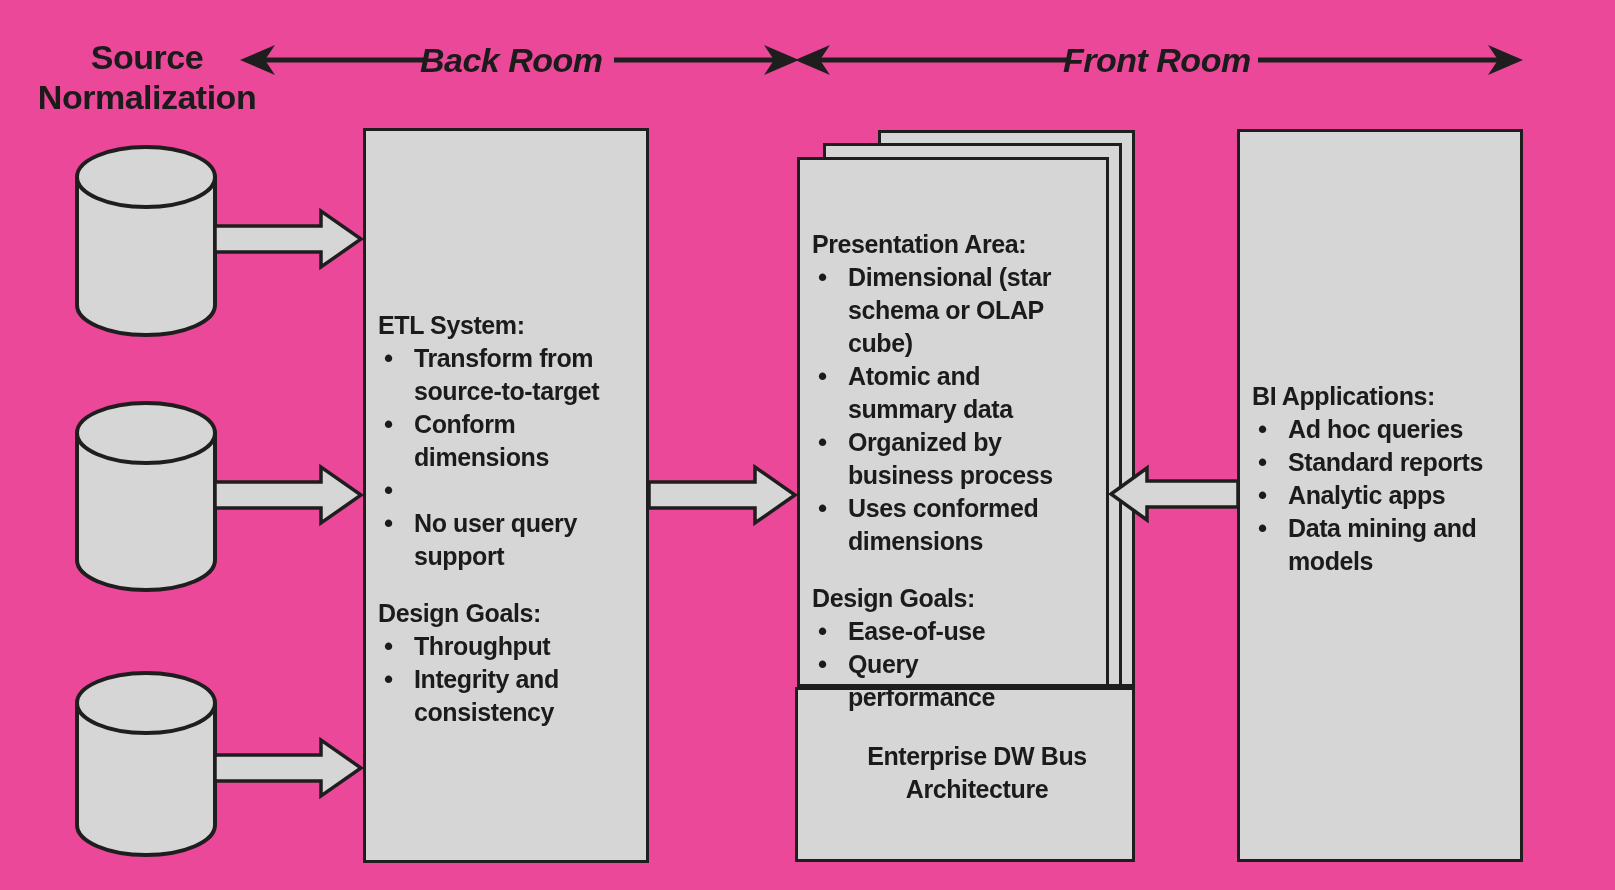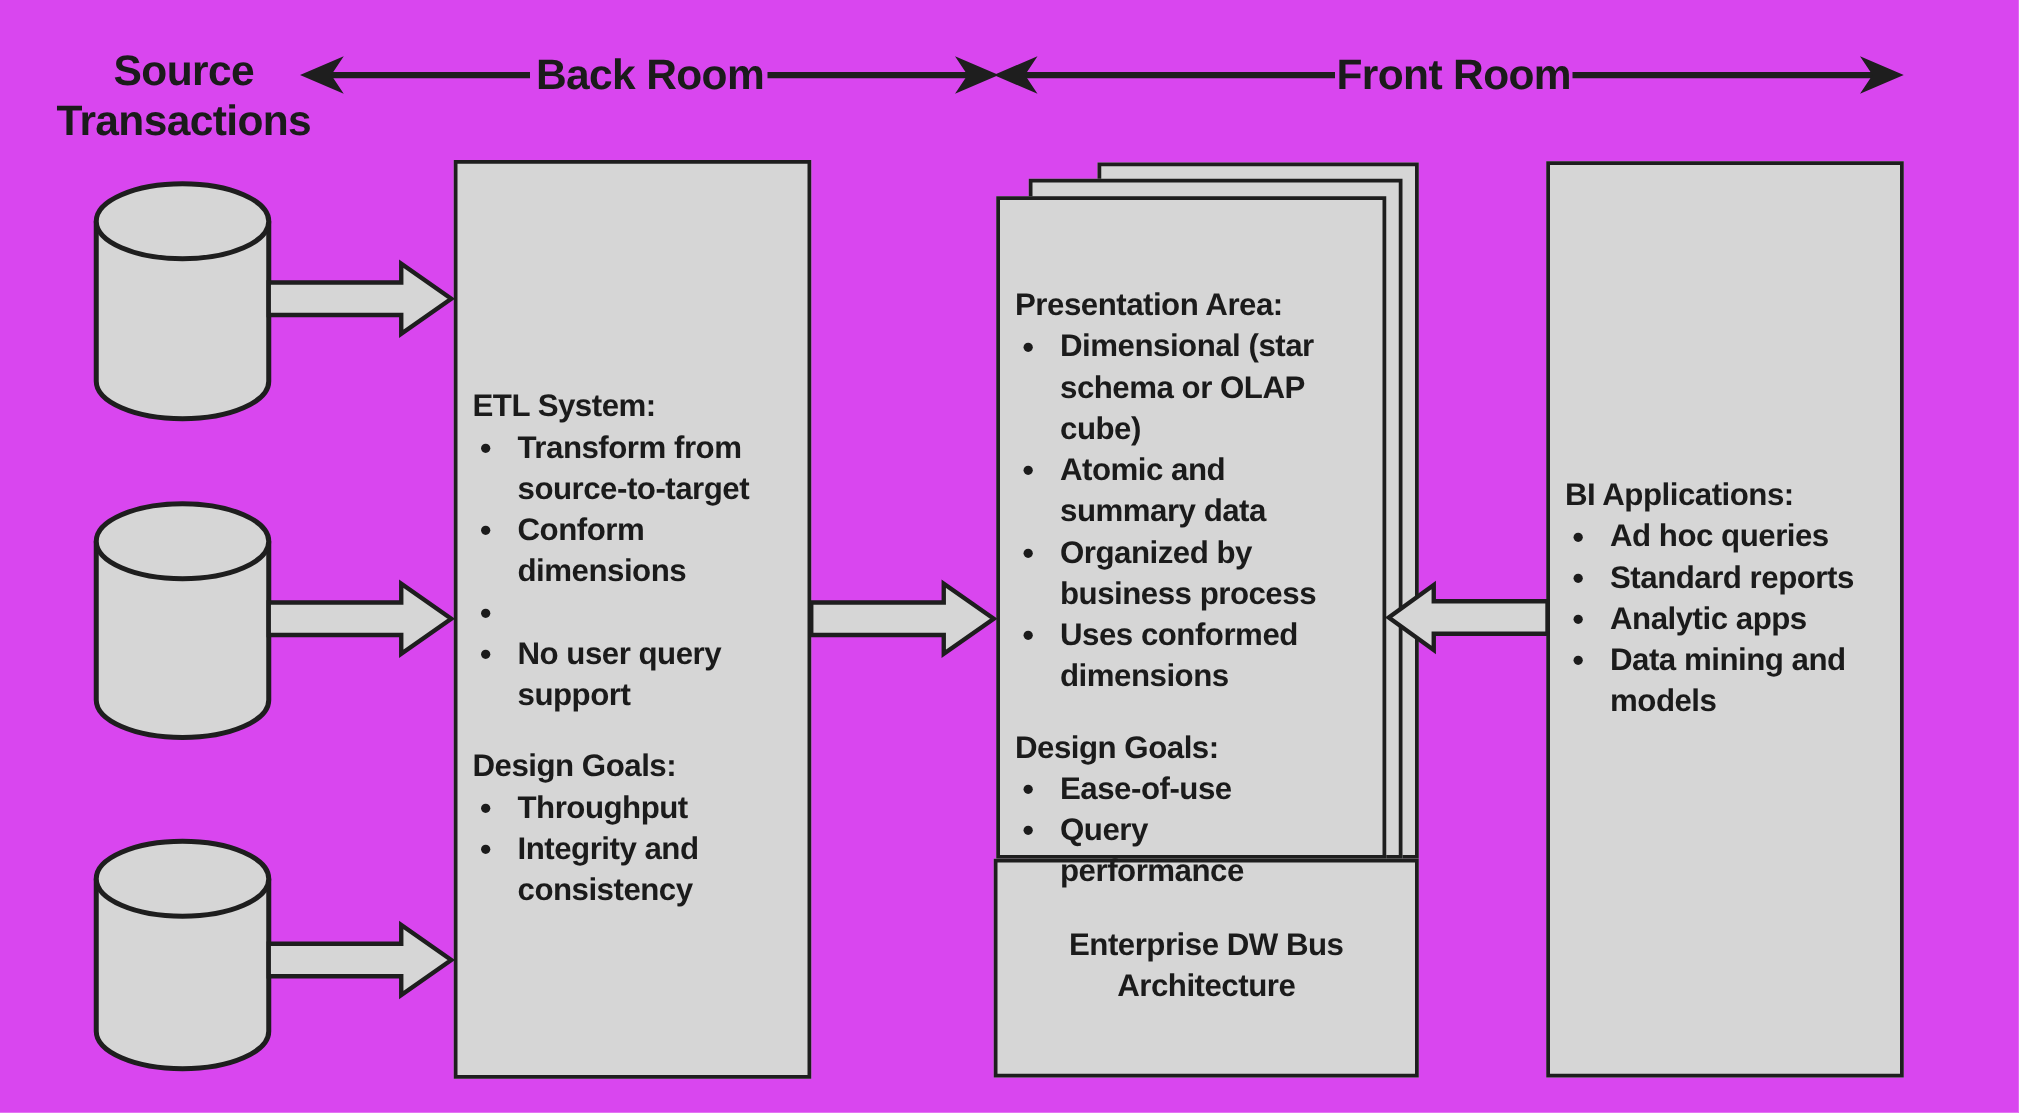--- a/index.html
+++ b/index.html
@@ -1,19 +1,19 @@
 <!DOCTYPE html>
 <html><head>
 <meta charset="utf-8">
 <style>
   html,body{margin:0;padding:0;}
   #canvas{
     position:relative;
     width:1615px;height:890px;
-    background:#d946ef;
+    background:#ec4899;
     font-family:"Liberation Sans", sans-serif;
     font-weight:700;
     color:#1b1b1b;
     overflow:hidden;
   }
   
   .box{
     position:absolute;
     background:#d6d6d6;
     border:3px solid #1e1e1e;
@@ -32,30 +32,31 @@
   .li{display:flex;}
   .blt{width:36px;flex:none;padding-left:6px;box-sizing:border-box;font-size:26px;}
   .it{flex:1;}
   .gap{height:24px;}
   #source-label{
     left:28px; top:37px; width:238px;
     text-align:center; font-size:34px; line-height:40px; letter-spacing:-0.5px;
   }
   .room-label{
     top:42px; font-size:34px; line-height:36px; letter-spacing:-0.5px;
-    text-align:center; white-space:nowrap;
+    white-space:nowrap;font-style:italic;
   }
   #back-room-label {left:420px; width:200px;}
   #front-room-label{left:1063px; width:200px;}
   #etl-text {left:378px;  top:266px; width:254px;margin-top:43px;}
   #pres-text{left:812px;  top:200px; width:258px;margin-top:28px;}
   #bi-text  {left:1252px; top:380px; width:250px;}
   #bus-label{
     left:795px; top:740px; width:340px;
     text-align:center;
+    padding-left:12px;
   }
   #bus-label .inner{width:262px;margin:0 auto;}
 </style>
 </head>
 <body>
 
 <div id="canvas">
 
   <div class="box" id="etl-box"></div>
   <div class="box" id="page-back"></div>
@@ -99,21 +100,21 @@
       <polygon points="215,226 321,226 321,211 361,239 321,267 321,252 215,252"></polygon>
       <polygon points="215,482 321,482 321,467 361,495 321,523 321,508 215,508"></polygon>
       <polygon points="215,755 321,755 321,740 361,768 321,796 321,781 215,781"></polygon>
       <polygon points="649,482 755,482 755,467 795,495 755,523 755,508 649,508"></polygon>
       <polygon points="1238,481 1147,481 1147,468 1111,494 1147,520 1147,507 1238,507"></polygon>
     </g>
   </svg>
 
   <div class="txt" id="source-label">
     <div>Source</div>
-    <div>Transactions</div>
+    <div>Normalization</div>
   </div>
 
   <div class="txt room-label" id="back-room-label">Back Room</div>
 
   <div class="txt room-label" id="front-room-label">Front Room</div>
 
   <div class="txt" id="etl-text">
     <div>ETL System:</div>
     <div class="li">
       <span class="blt">•</span>

